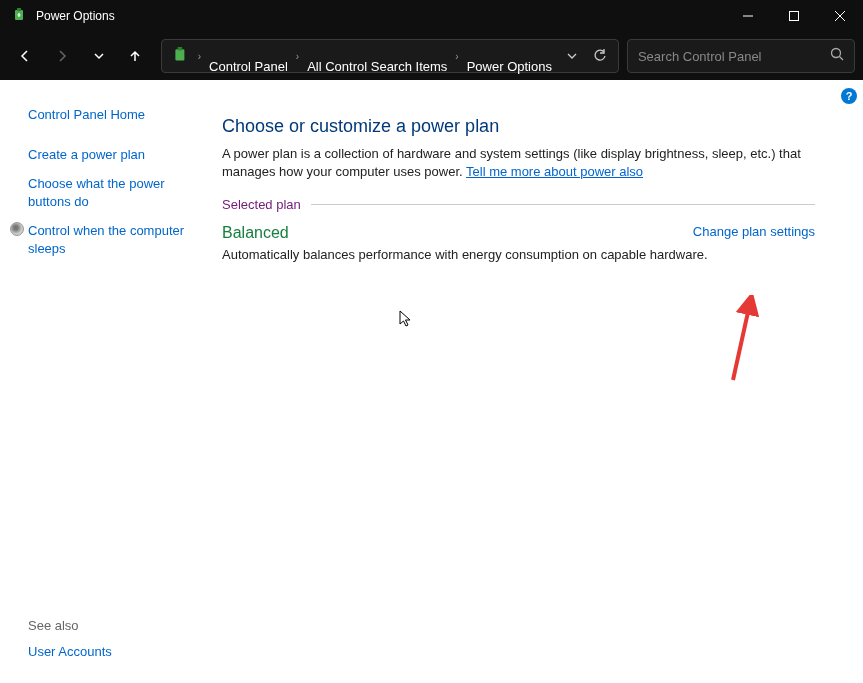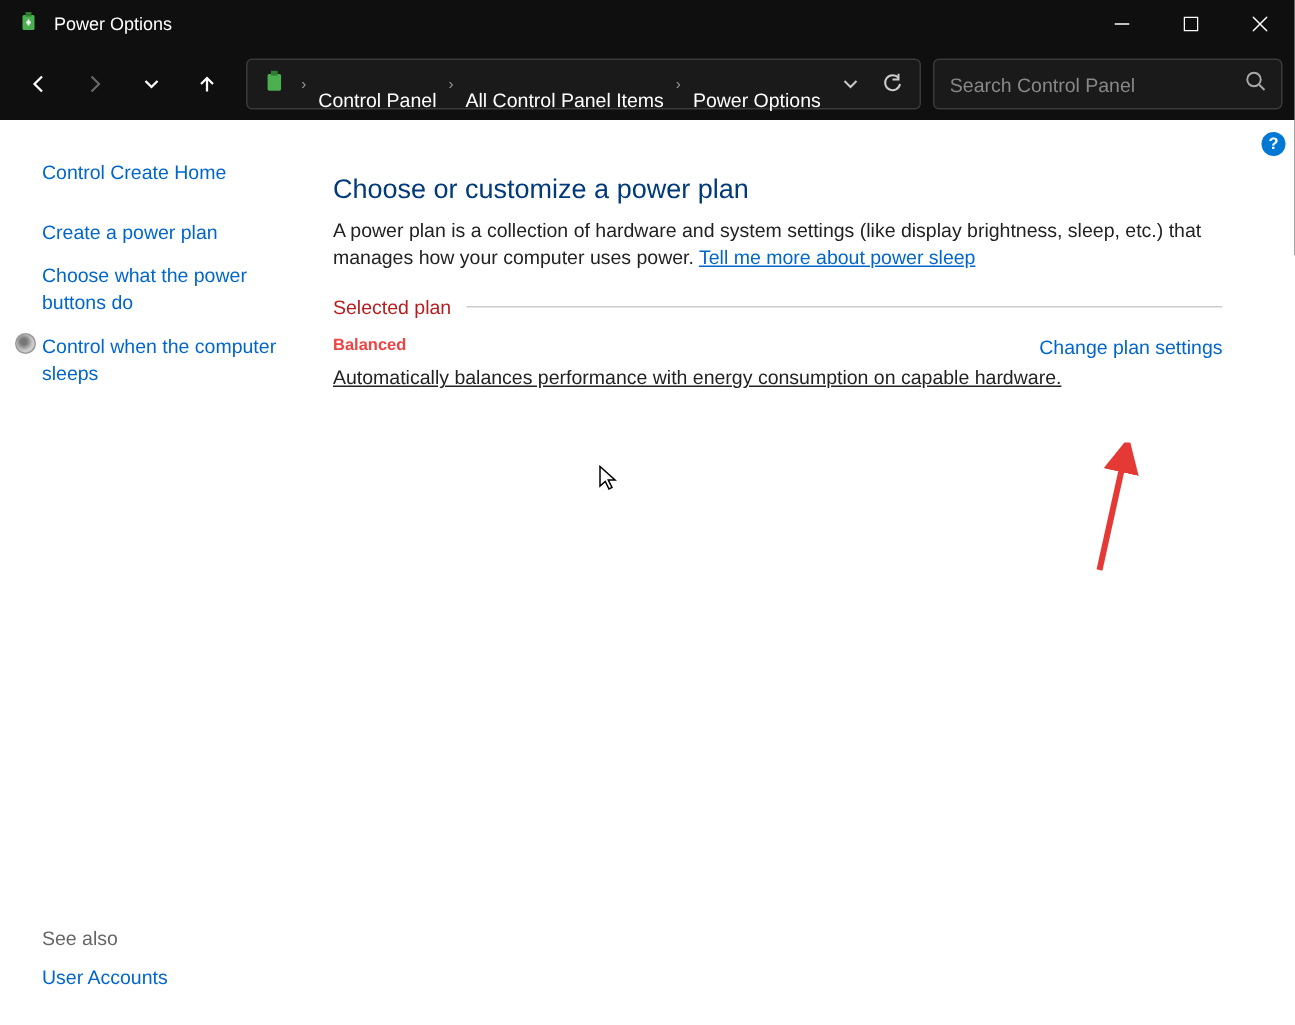--- a/index.html
+++ b/index.html
@@ -35,26 +35,26 @@
     .side-link.indent { position: relative; }
     .side-indent-icon { position: absolute; left: -18px; top: 6px; width: 14px; height: 14px; border: 1px solid #999; border-radius: 50%; background: radial-gradient(circle at 40% 40%, #777 20%, #ccc 60%); }
     .side-spacer { flex: 1; }
     .seealso { color: #666; font-size: 13px; padding: 8px 0 4px; }
     
     
     .main { flex: 1; padding: 36px 48px 20px 12px; }
     .main h1 { color: #003a7a; font-size: 18px; font-weight: 400; margin-bottom: 8px; }
     .main .desc { color: #222; font-size: 13px; line-height: 1.4; margin-bottom: 16px; }
     .main .desc a { color: #0066cc; text-decoration: underline; }
-    .section-label { color: #b91c1c; font-size: 13px; display: flex; align-items: center; gap: 10px; margin-bottom: 12px; }
+    .section-label { color: #701a75; font-size: 13px; display: flex; align-items: center; gap: 10px; margin-bottom: 12px; }
     .section-label .line { flex: 1; height: 1px; background: #ccc; }
     .plan-row { display: flex; justify-content: space-between; align-items: flex-start; }
-    .plan-name { font-weight: bold; font-size: 11px; color: #ef4444; }
+    .plan-name { font-weight: normal; font-size: 16px; color: #15803d; }
     .plan-action { color: #0066cc; font-size: 13px; cursor: pointer; }
-    .plan-desc { color: #222; font-size: 13px; margin-top: 4px; line-height: 1.4; text-decoration: underline; }
+    .plan-desc { color: #222; font-size: 13px; margin-top: 4px; line-height: 1.4; }
     
     
     .cursor { position: absolute; left: 399px; top: 230px; pointer-events: none; }
     .arrow { position: absolute; left: 715px; top: 215px; pointer-events: none; }
   </style>
 </head>
 <body>
 
 <div class="titlebar">
   <span class="titlebar-icon">
@@ -108,21 +108,21 @@
   <div class="addrbar">
     <span class="addr-icon">
       <svg viewBox="0 0 16 16">
           <rect x="3" y="2" width="8" height="10" rx="1" fill="#4caf50"></rect>
           <rect x="5" y="0" width="4" height="3" fill="#2e7d32"></rect>
         </svg>
     </span>
     <span class="crumb-sep">›</span>
     <span class="crumb">Control Panel</span>
     <span class="crumb-sep">›</span>
-    <span class="crumb">All Control Panel Items</span>
+    <span class="crumb">All Control Search Items</span>
     <span class="crumb-sep">›</span>
     <span class="crumb">Power Options</span>
     <span class="addr-spacer"></span>
     <div class="navbtn" style="width:28px;height:28px">
         <svg width="10" height="10">
           <path d="M1 3 L5 7 L9 3" fill="none" stroke="#ccc" stroke-width="1.3"></path>
         </svg>
       </div>
     <div class="navbtn" style="width:28px;height:28px">
         <svg width="14" height="14">
@@ -138,37 +138,37 @@
           <circle cx="6" cy="6" r="4.5" fill="none" stroke="currentColor" stroke-width="1.3"></circle>
           <line x1="9.5" y1="9.5" x2="13" y2="13" stroke="currentColor" stroke-width="1.3"></line>
         </svg></span>
   </div>
 </div>
 
 <div class="content">
   <div class="help-icon">?</div>
 
   <div class="sidebar">
-    <div class="side-link">Control Create Home</div>
+    <div class="side-link">Control Panel Home</div>
     <div style="height:10px"></div>
     <div class="side-link">Create a power plan</div>
     <div class="side-link">Choose what the power buttons do</div>
     <div class="side-link indent">
       <span class="side-indent-icon"></span>
       <span>Control when the computer sleeps</span>
     </div>
     <div class="side-spacer"></div>
     <div class="seealso">See also</div>
     <div class="side-link">User Accounts</div>
   </div>
 
   <div class="main">
     <h1>Choose or customize a power plan</h1>
     <p class="desc">
-      <span>A power plan is a collection of hardware and system settings (like display brightness, sleep, etc.) that manages how your computer uses power. </span><a href="#">Tell me more about power sleep</a>
+      <span>A power plan is a collection of hardware and system settings (like display brightness, sleep, etc.) that manages how your computer uses power. </span><a href="#">Tell me more about power also</a>
     </p>
     <div class="section-label">
       <span>Selected plan</span>
       <span class="line"></span>
     </div>
     <div class="plan-row">
       <span class="plan-name">Balanced</span>
       <span class="plan-action">Change plan settings</span>
     </div>
     <div class="plan-desc">Automatically balances performance with energy consumption on capable hardware.</div>

